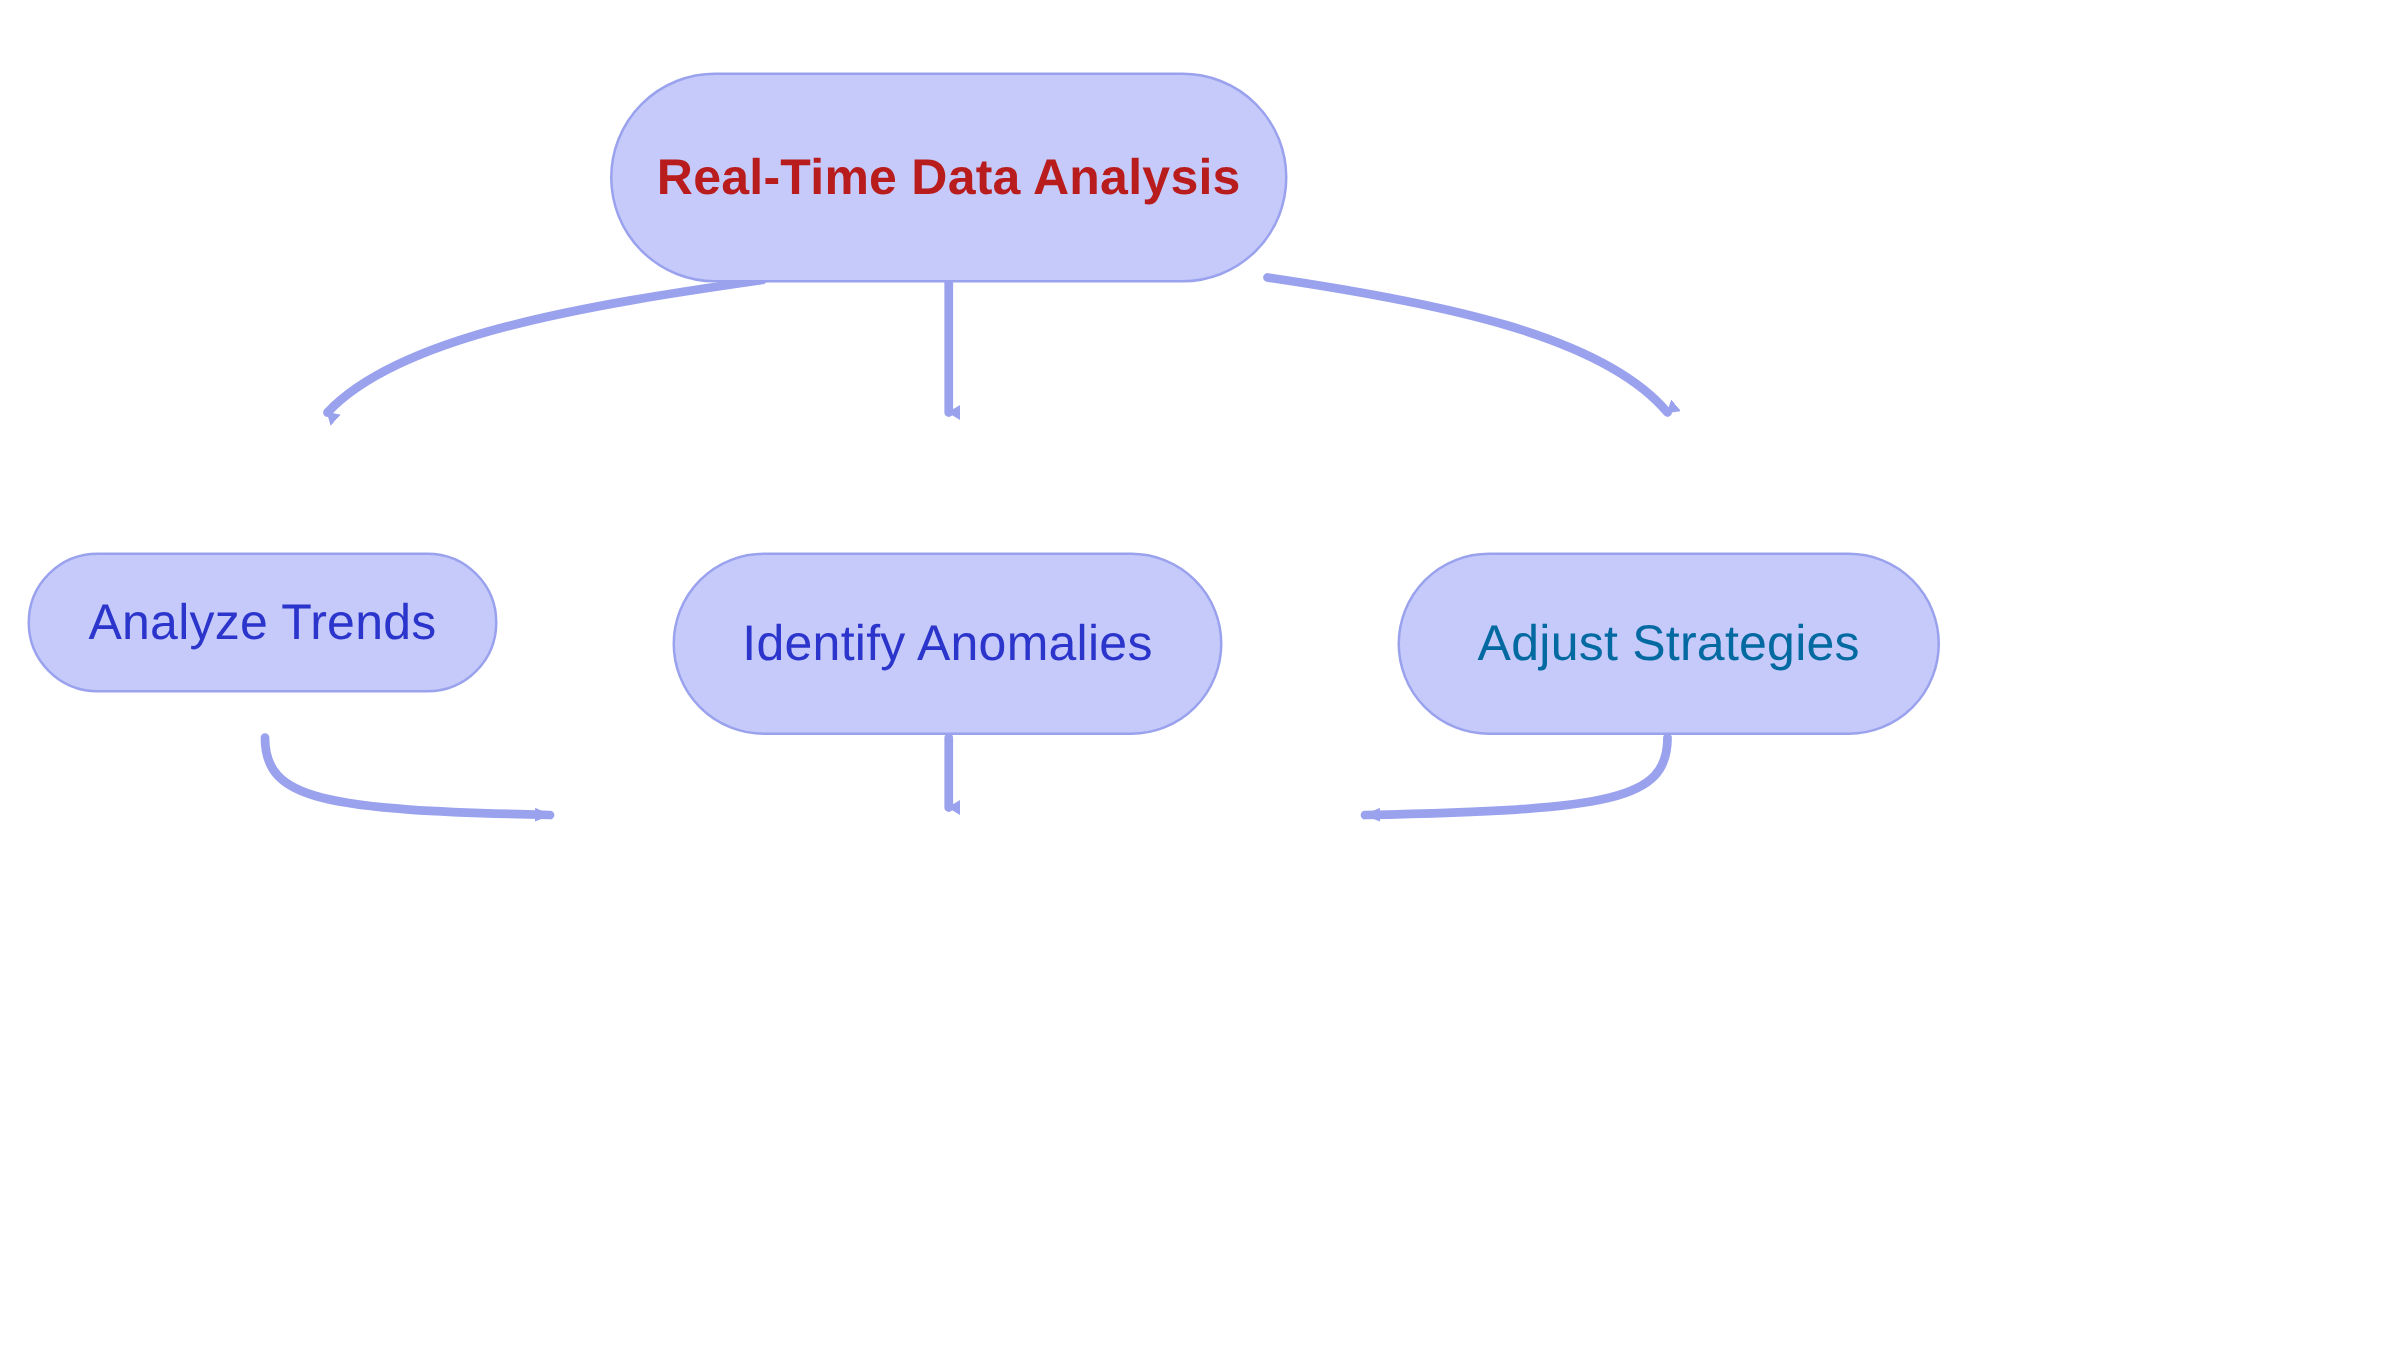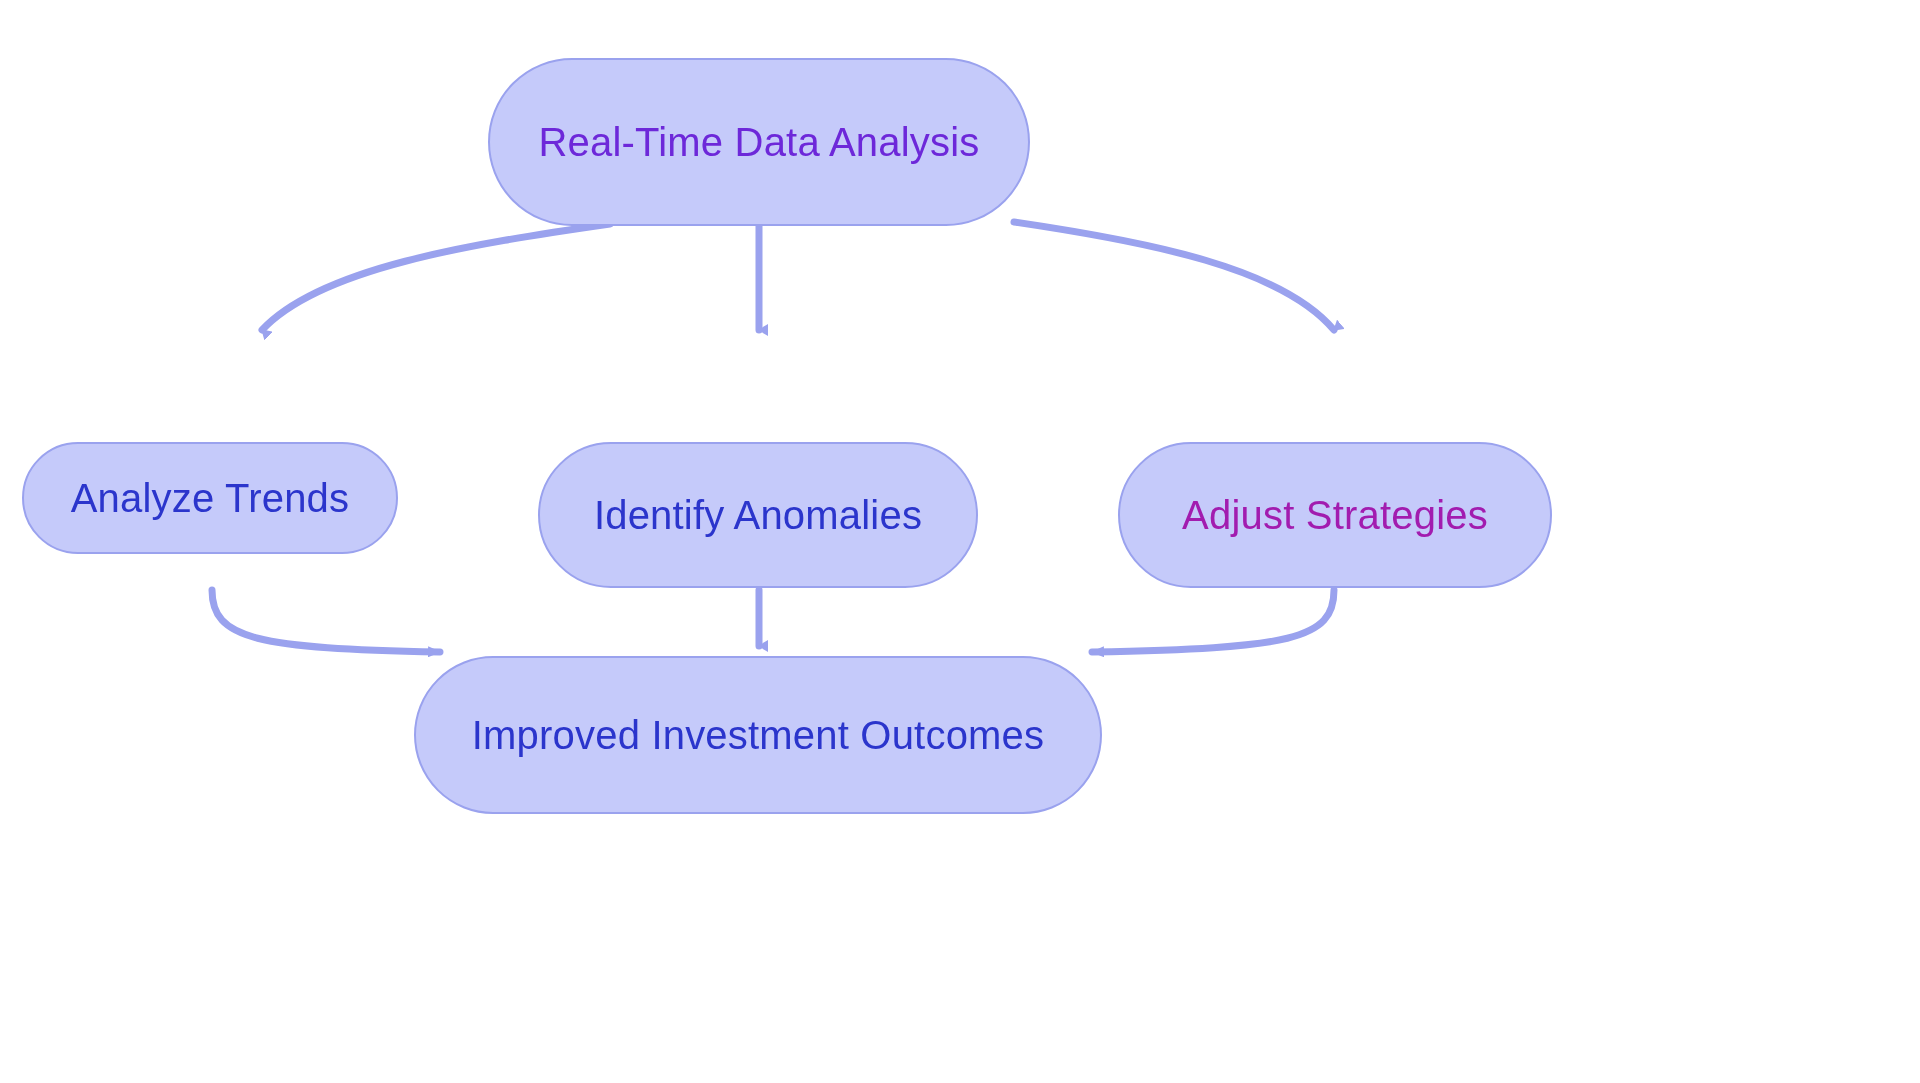--- a/index.html
+++ b/index.html
@@ -97,32 +97,29 @@
     <path d="M 1014,222 C 1150,242 1282,268 1334,330" fill="none" stroke="#9aa2ee" stroke-width="7" stroke-linecap="round" marker-end="url(#arrowhead-down)"></path>
 
     <path d="M 212,590 C 212,640 258,648 440,652" fill="none" stroke="#9aa2ee" stroke-width="7" stroke-linecap="round" marker-end="url(#arrowhead-auto)"></path>
 
     <path d="M 759,590 L 759,646" fill="none" stroke="#9aa2ee" stroke-width="7" stroke-linecap="round" marker-end="url(#arrowhead-down)"></path>
 
     <path d="M 1334,590 C 1334,640 1290,648 1092,652" fill="none" stroke="#9aa2ee" stroke-width="7" stroke-linecap="round" marker-end="url(#arrowhead-auto)"></path>
   </svg>
 
   <div class="node" id="node-root" style="background: rgb(197, 202, 250); border-color: rgb(154, 162, 238);">
-    <span class="node-label" style="color: #6d28d9;">Real-Time Data Analysis</span>
+    <span class="node-label" style="color: #b91c1c; font-weight: bold;">Real-Time Data Analysis</span>
   </div>
 
   <div class="node" id="node-analyze" style="background: rgb(197, 202, 250); border-color: rgb(154, 162, 238);">
     <span class="node-label" style="color: rgb(43, 53, 204);">Analyze Trends</span>
   </div>
 
   <div class="node" id="node-anomalies" style="background: rgb(197, 202, 250); border-color: rgb(154, 162, 238);">
     <span class="node-label" style="color: rgb(43, 53, 204); text-align: center;">Identify Anomalies</span>
   </div>
 
   <div class="node" id="node-strategies" style="background: rgb(197, 202, 250); border-color: rgb(154, 162, 238);">
-    <span class="node-label" style="color: #a21caf;">Adjust Strategies</span>
+    <span class="node-label" style="color: #0369a1;">Adjust Strategies</span>
   </div>
 
-  <div class="node" id="node-outcomes" style="background: rgb(197, 202, 250); border-color: rgb(154, 162, 238);">
-    <span class="node-label" style="color: rgb(43, 53, 204);">Improved Investment Outcomes</span>
-  </div>
 
 </div>
 
 </body></html>

